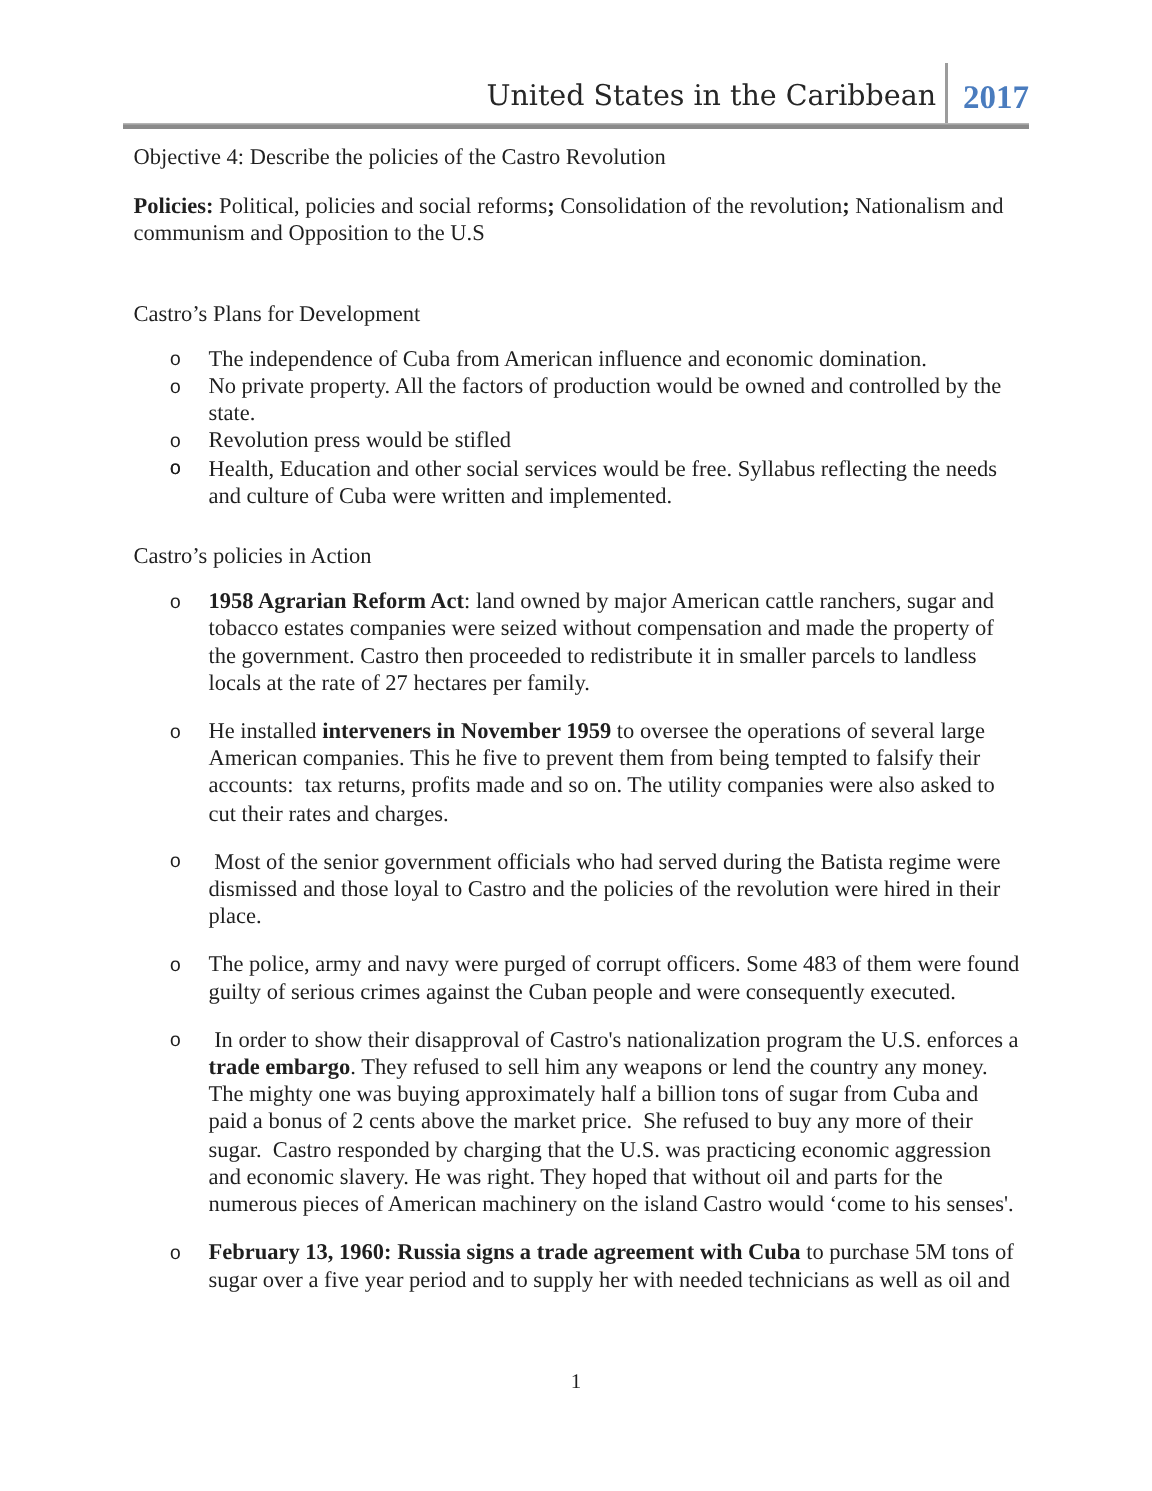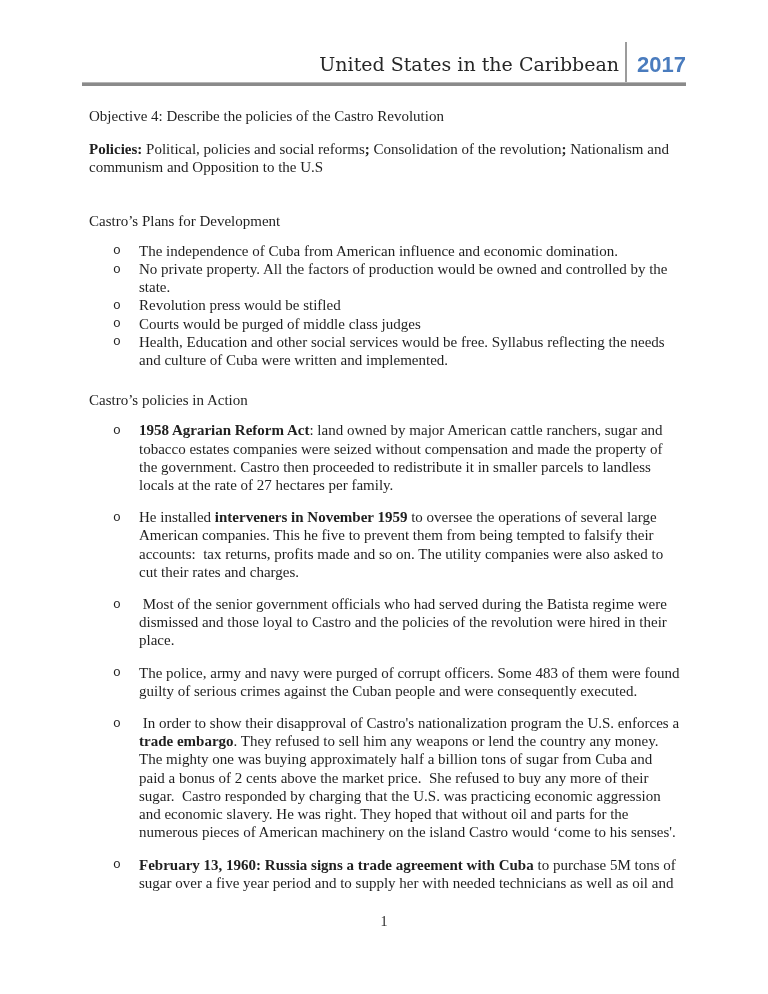--- a/index.html
+++ b/index.html
@@ -38,21 +38,21 @@
   }
   .header-sep {
     width: 2px;
     height: 44px;
     background: #9c9c9c;
     margin-left: 6px;
     margin-right: 10px;
     flex: 0 0 auto;
   }
   .header-year {
-    font-family: Liberation Sans, sans-serif;
+    font-family: Liberation Serif, serif;
     font-size: 22px;
     line-height: 22px;
     font-weight: bold;
     color: #4a7cbe;
     margin-bottom: 10px;
     margin-top: 45px;
   }
   .header-rule {
     position: absolute;
     left: 82px;
@@ -60,21 +60,21 @@
     width: 604px;
     height: 4px;
     background: #8a8a8a;
     border-top: 1px solid #b5b5b5;
   }
 
   
   .content {
     position: absolute;
     left: 89px;
-    top: 107px;
+    top: 96px;
     width: 592px;
   }
   .content p, .content h2 { margin: 0; padding: 0; font-size: 15px; font-weight: normal; }
   .runs span, .runs b { white-space: pre-wrap; }
   b { font-weight: bold; }
 
   .objective { font-weight: bold; margin-bottom: 15px !important; }
   .policies  { margin-bottom: 35px !important; }
   .doc-heading { font-weight: bold; margin-bottom: 12px !important; }
   .actions-heading { margin-top: 22px !important; }
@@ -132,21 +132,20 @@
       <li>
         <span class="bullet-marker">o</span>
         <span class="runs"><span>No private property. All the factors of production would be owned and controlled by the state.</span></span>
       </li>
       <li>
         <span class="bullet-marker">o</span>
         <span class="runs"><span>Revolution press would be stifled</span></span>
       </li>
       <li>
         <span class="bullet-marker">o</span>
-        <span class="runs"><span>Courts would be purged of middle class judges</span></span>
       </li>
       <li>
         <span class="bullet-marker">o</span>
         <span class="runs"><span>Health, Education and other social services would be free. Syllabus reflecting the needs and culture of Cuba were written and implemented.</span></span>
       </li>
     </ul>
 
     <h2 class="doc-heading actions-heading">Castro’s policies in Action</h2>
 
     <ul class="doc-list spaced">

